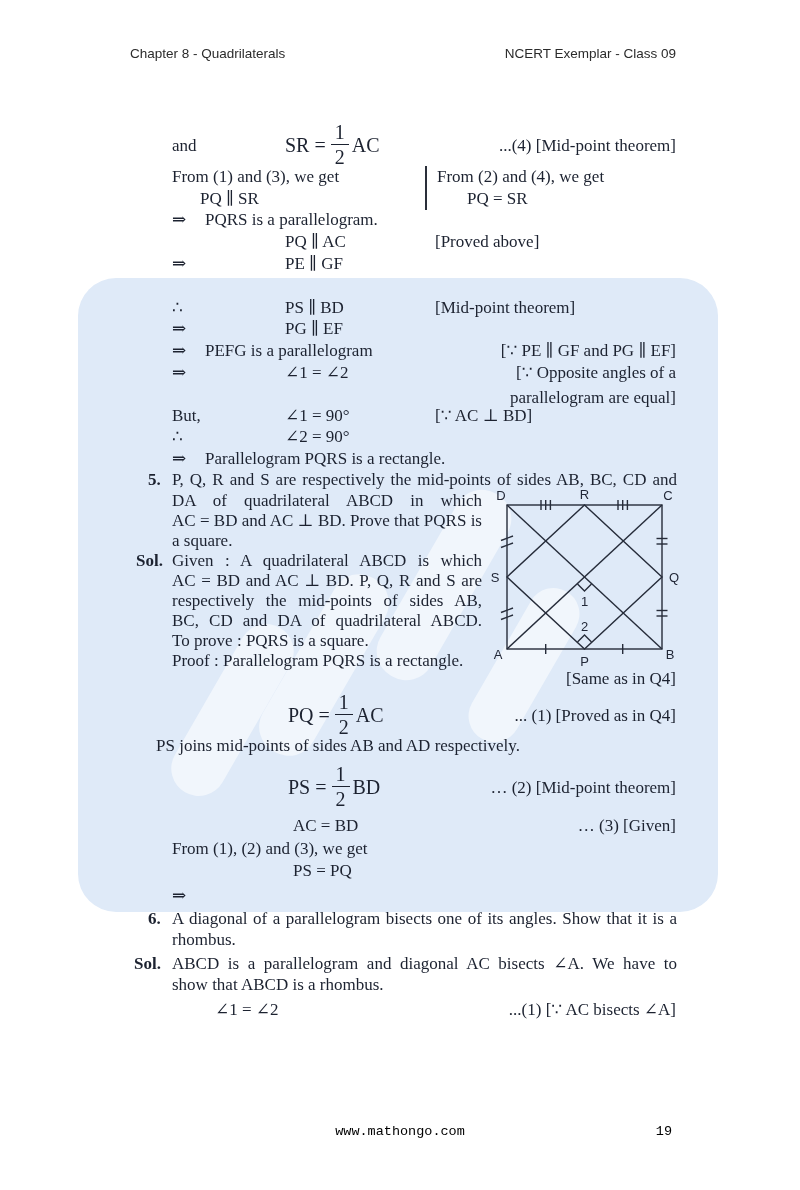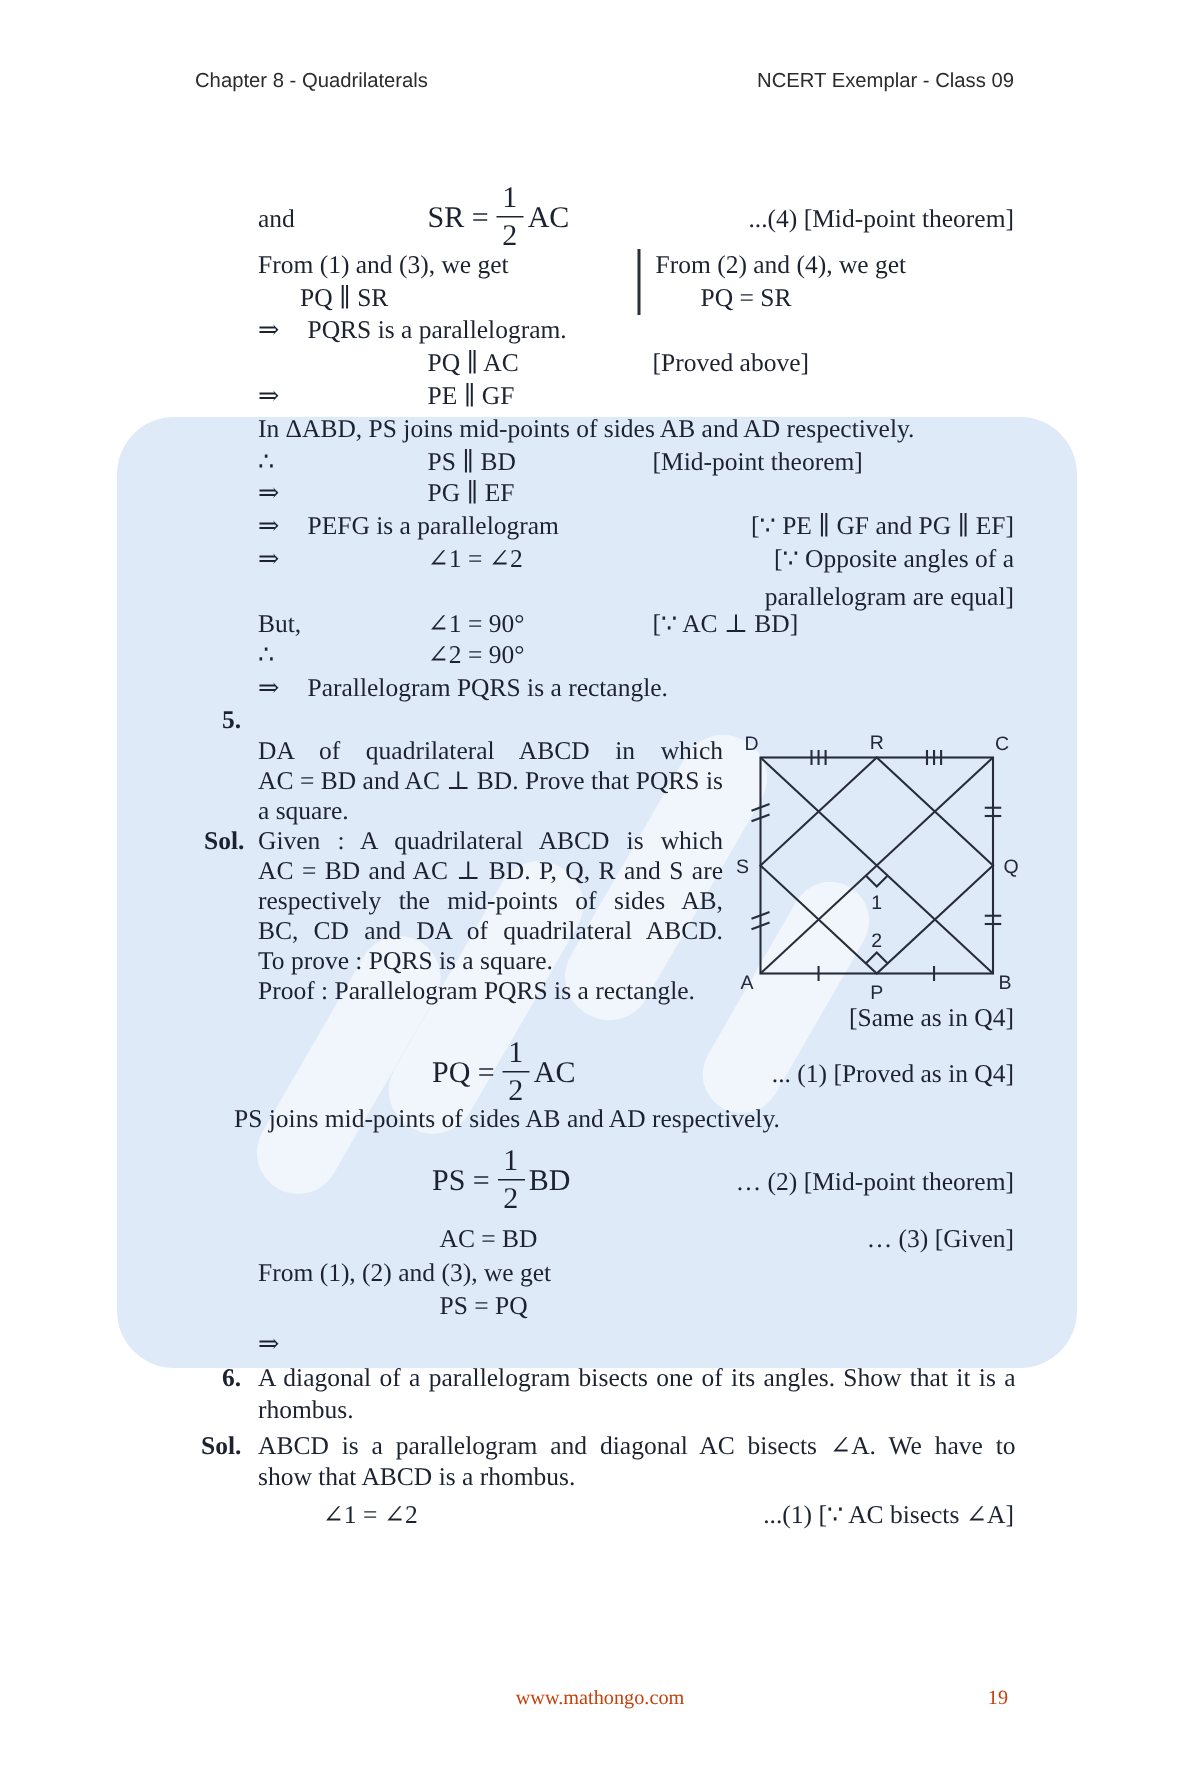--- a/index.html
+++ b/index.html
@@ -2,22 +2,22 @@
 <html><head>
 <meta charset="utf-8">
 <style>
   html,body{margin:0;padding:0;background:#ffffff;}
   .page{position:relative;width:800px;height:1190px;background:#ffffff;overflow:hidden;
         font-family:"Liberation Serif","DejaVu Serif",serif;color:#1c2230;}
   .hl{position:absolute;left:78px;top:278px;width:640px;height:634px;background:#dfeaf8;border-radius:38px;}
   .wm{position:absolute;background:rgba(255,255,255,0.55);border-radius:28px;}
   .hdr{position:absolute;top:46px;font-family:"Liberation Sans","DejaVu Sans",sans-serif;
        font-size:13.5px;color:#2b2b2b;white-space:nowrap;}
-  .ftr{position:absolute;top:1124px;font-family:Liberation Serif, serif;
-       font-size:13.5px;color:#c2410c;white-space:nowrap;}
+  .ftr{position:absolute;top:1124px;font-family:Liberation Mono, monospace;
+       font-size:13.5px;color:#000000;white-space:nowrap;}
   .ln{position:absolute;font-size:17px;line-height:21px;white-space:nowrap;}
   .ra{text-align:right;}
   .bold{font-weight:bold;}
   .just{white-space:normal;text-align:justify;text-align-last:justify;overflow:hidden;height:21px;}
   .eqg{position:absolute;display:flex;align-items:center;font-size:20px;line-height:1;white-space:nowrap;}
   .frac{display:inline-block;text-align:center;line-height:1;margin:0 3px 0 5px;}
   .frac .num{display:block;padding:0 4px 2px;}
   .frac .den{display:block;border-top:1.3px solid currentColor;padding:2px 4px 0;}
   .vdiv{position:absolute;width:1.5px;background:#2a2f3a;}
   .figwrap{position:absolute;left:484px;top:486px;width:200px;height:192px;}
@@ -56,21 +56,20 @@
 
   <div class="ln" style="left:172px;top:209px;">⇒</div>
   <div class="ln" style="left:205px;top:209px;">PQRS is a parallelogram.</div>
 
   <div class="ln" style="left:285px;top:231px;">PQ ∥ AC</div>
   <div class="ln" style="left:435px;top:231px;">[Proved above]</div>
 
   <div class="ln" style="left:172px;top:253px;">⇒</div>
   <div class="ln" style="left:285px;top:253px;">PE ∥ GF</div>
 
-  <div class="ln" style="left:172px;top:275px;">In ΔABD, PS joins mid-points of sides AB and AD respectively.</div>
 
   <div class="ln" style="left:172px;top:297px;">∴</div>
   <div class="ln" style="left:285px;top:297px;">PS ∥ BD</div>
   <div class="ln" style="left:435px;top:297px;">[Mid-point theorem]</div>
 
   <div class="ln" style="left:172px;top:318px;">⇒</div>
   <div class="ln" style="left:285px;top:318px;">PG ∥ EF</div>
 
   <div class="ln" style="left:172px;top:340px;">⇒</div>
   <div class="ln" style="left:205px;top:340px;">PEFG is a parallelogram</div>
@@ -85,20 +84,21 @@
   <div class="ln" style="left:285px;top:405px;">∠1 = 90°</div>
   <div class="ln" style="left:435px;top:405px;">[∵  AC ⊥ BD]</div>
 
   <div class="ln" style="left:172px;top:426px;">∴</div>
   <div class="ln" style="left:285px;top:426px;">∠2 = 90°</div>
 
   <div class="ln" style="left:172px;top:448px;">⇒</div>
   <div class="ln" style="left:205px;top:448px;">Parallelogram PQRS is a rectangle.</div>
 
   <div class="ln bold" style="left:148px;top:469px;">5.</div>
+  <div class="ln just" style="left:172px;top:469px;width:505px;">P, Q, R and S are respectively the mid-points of sides AB, BC, CD and</div>
   <div class="ln just" style="left:172px;top:490px;width:310px;">DA of quadrilateral ABCD in which</div>
   <div class="ln just" style="left:172px;top:510px;width:310px;">AC = BD and AC ⊥ BD. Prove that PQRS is</div>
   <div class="ln" style="left:172px;top:530px;">a square.</div>
 
   <div class="ln bold" style="left:136px;top:550px;">Sol.</div>
   <div class="ln just" style="left:172px;top:550px;width:310px;">Given : A quadrilateral ABCD is which</div>
   <div class="ln just" style="left:172px;top:570px;width:310px;">AC = BD and AC ⊥ BD. P, Q, R and S are</div>
   <div class="ln just" style="left:172px;top:590px;width:310px;">respectively the mid-points of sides AB,</div>
   <div class="ln just" style="left:172px;top:610px;width:310px;">BC, CD and DA of quadrilateral ABCD.</div>
   <div class="ln" style="left:172px;top:630px;">To prove : PQRS is a square.</div>

